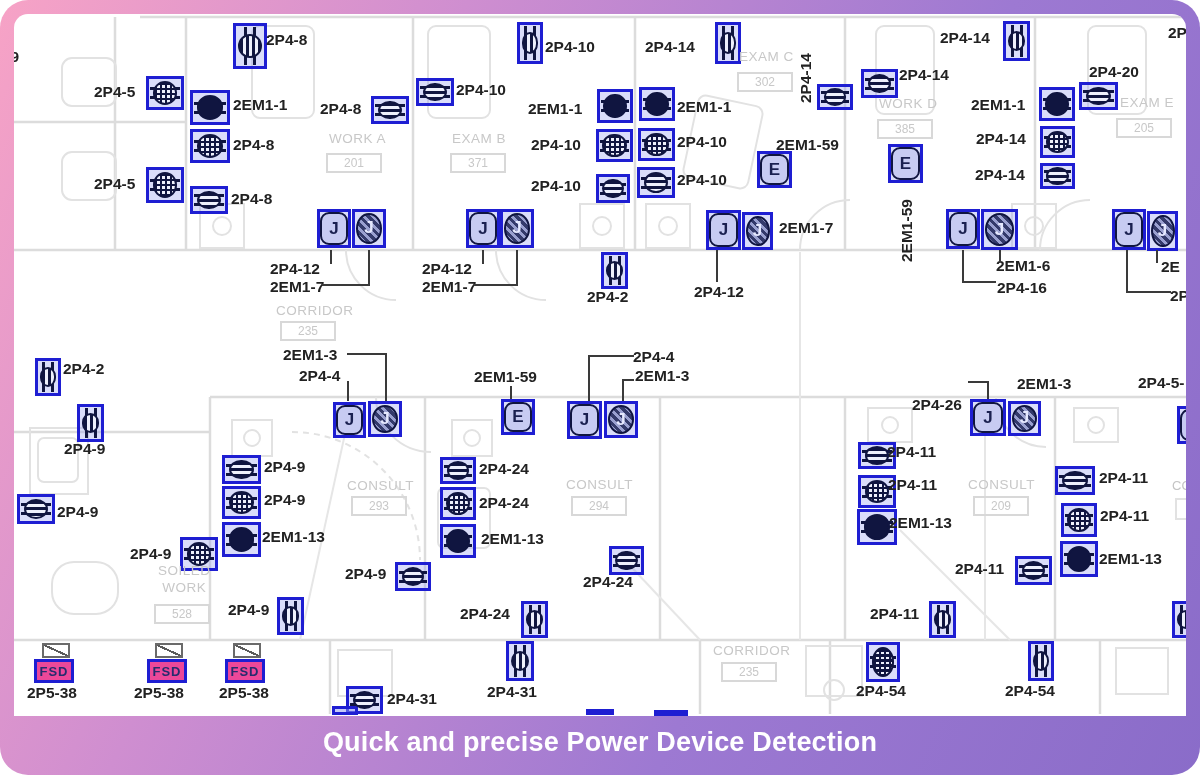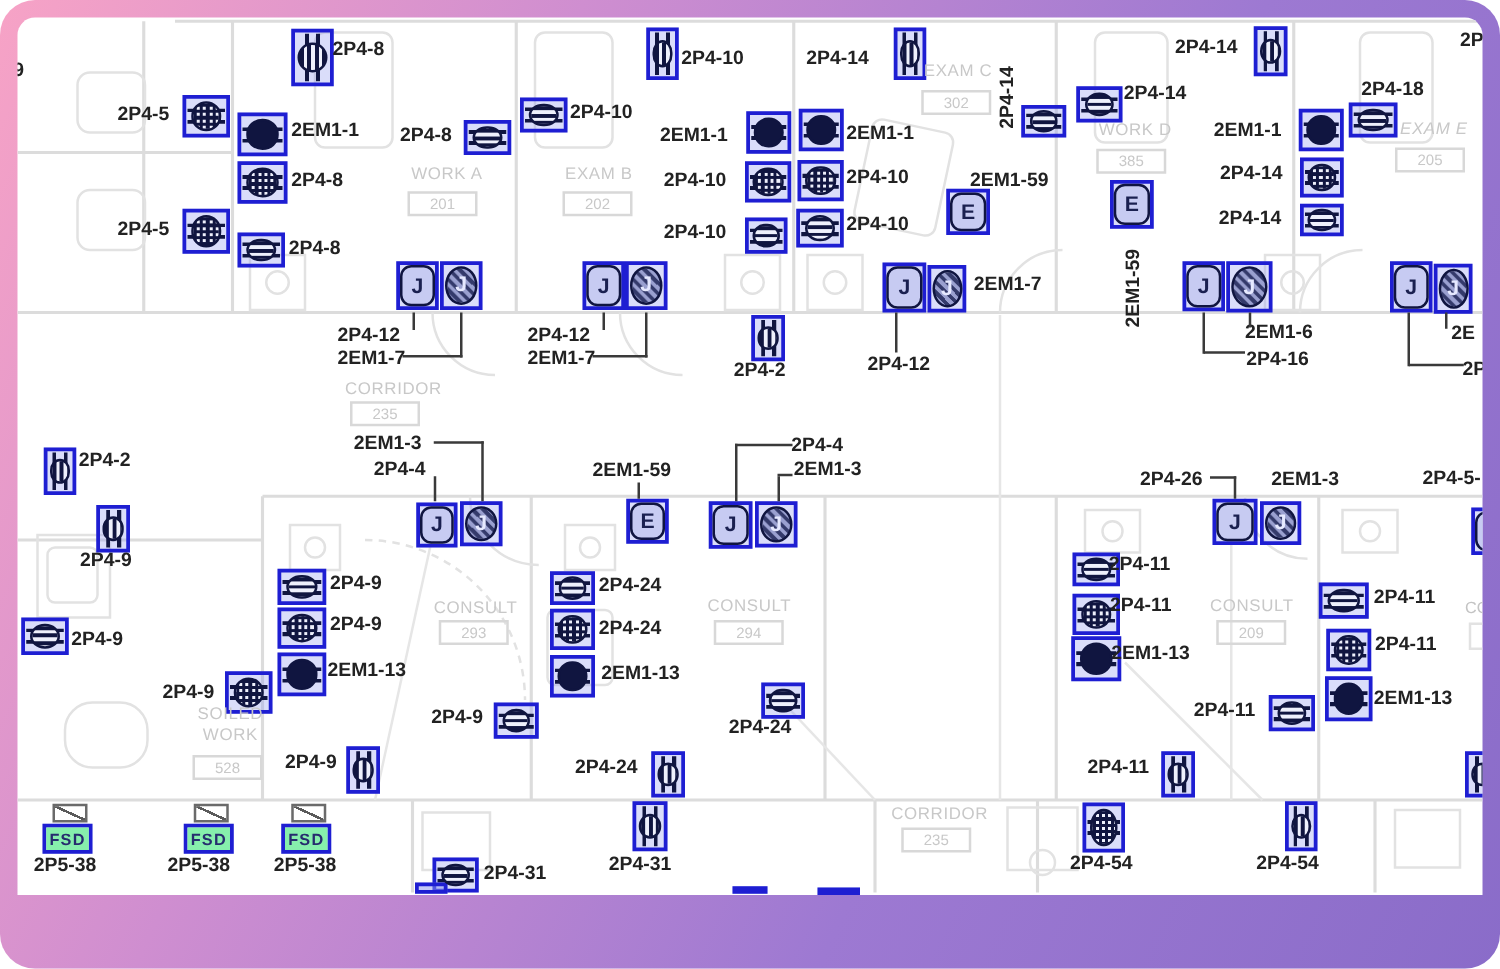--- a/index.html
+++ b/index.html
@@ -24,21 +24,21 @@
                   repeating-linear-gradient(180deg,#101540 0 2.5px,#eef0fc 2.5px 5px);}
   .rs .c{width:78%;height:84%;border-radius:50%;border:2px solid #101540;background:#101540;}
   .rv .c{width:84%;height:60%;border-radius:50%;border:2px solid #101540;
        background:repeating-linear-gradient(90deg,#101540 0 3px,#eef0fc 3px 6px);}
   .j .c,.e .c{width:100%;height:100%;border-radius:9px;border:2.5px solid #101540;background:#c7cbf2;
        display:flex;align-items:center;justify-content:center;font:700 17px "Liberation Sans",sans-serif;color:#1a2050;}
   .jh .c{width:96%;height:96%;border-radius:50%;border:2.5px solid #101540;
        background:repeating-linear-gradient(45deg,#343a6b 0 3px,#9aa0d0 3px 6px);
        display:flex;align-items:center;justify-content:center;font:700 17px "Liberation Sans",sans-serif;color:#e6e9ff;}
   .fsd .c{width:100%;height:100%;display:flex;align-items:center;justify-content:center;
-       background:#86efac;font:700 13px "Liberation Sans",sans-serif;letter-spacing:1px;color:#262c6e;}
+       background:#ec4899;font:700 13px "Liberation Sans",sans-serif;letter-spacing:1px;color:#262c6e;}
   .sl{background:rgba(139,148,240,0.5);}
   
   .lbl{position:absolute;font:600 15.5px/1.1 "Liberation Sans",sans-serif;color:#222;white-space:nowrap;}
   .lbl.rot{transform:rotate(-90deg);transform-origin:top left;}
   .lbl.gy{color:#c4c4c4;font-weight:400;font-size:13px;}
   
   .ln{position:absolute;background:#3a3a3a;}
   
   .room{position:absolute;font:400 13.5px/1.25 "Liberation Sans",sans-serif;color:#c8c8c8;
         letter-spacing:.5px;white-space:pre;text-align:center;}
@@ -369,21 +369,21 @@
         <div class="lbl" style="left: 677px; top: 98px;">2EM1-1</div>
         <div class="lbl" style="left: 531px; top: 136px;">2P4-10</div>
         <div class="lbl" style="left: 677px; top: 133px;">2P4-10</div>
         <div class="lbl" style="left: 531px; top: 177px;">2P4-10</div>
         <div class="lbl" style="left: 677px; top: 171px;">2P4-10</div>
         <div class="lbl" style="left: 776px; top: 136px;">2EM1-59</div>
         <div class="lbl" style="left: 779px; top: 219px;">2EM1-7</div>
         <div class="lbl rot" style="left: 797px; top: 103px;">2P4-14</div>
         <div class="lbl" style="left: 899px; top: 66px;">2P4-14</div>
         <div class="lbl" style="left: 940px; top: 29px;">2P4-14</div>
-        <div class="lbl" style="left: 1089px; top: 63px;">2P4-18</div>
+        <div class="lbl" style="left: 1089px; top: 63px;">2P4-20</div>
         <div class="lbl" style="left: 971px; top: 96px;">2EM1-1</div>
         <div class="lbl" style="left: 976px; top: 130px;">2P4-14</div>
         <div class="lbl" style="left: 975px; top: 166px;">2P4-14</div>
         <div class="lbl rot" style="left: 898px; top: 262px;">2EM1-59</div>
         <div class="lbl" style="left: 1168px; top: 24px;">2P</div>
         <div class="lbl" style="left: 270px; top: 260px;">2P4-12</div>
         <div class="lbl" style="left: 270px; top: 278px;">2EM1-7</div>
         <div class="lbl" style="left: 422px; top: 260px;">2P4-12</div>
         <div class="lbl" style="left: 422px; top: 278px;">2EM1-7</div>
         <div class="lbl" style="left: 587px; top: 288px;">2P4-2</div>
@@ -392,21 +392,21 @@
         <div class="lbl" style="left: 997px; top: 279px;">2P4-16</div>
         <div class="lbl" style="left: 1161px; top: 258px;">2E</div>
         <div class="lbl" style="left: 1170px; top: 287px;">2P</div>
         <div class="lbl" style="left: 63px; top: 360px;">2P4-2</div>
         <div class="lbl" style="left: 64px; top: 440px;">2P4-9</div>
         <div class="lbl" style="left: 283px; top: 346px;">2EM1-3</div>
         <div class="lbl" style="left: 299px; top: 367px;">2P4-4</div>
         <div class="lbl" style="left: 474px; top: 368px;">2EM1-59</div>
         <div class="lbl" style="left: 633px; top: 348px;">2P4-4</div>
         <div class="lbl" style="left: 635px; top: 367px;">2EM1-3</div>
-        <div class="lbl" style="left: 912px; top: 375px;">2P4-26</div>
+        <div class="lbl" style="left: 912px; top: 396px;">2P4-26</div>
         <div class="lbl" style="left: 1017px; top: 375px;">2EM1-3</div>
         <div class="lbl" style="left: 1138px; top: 374px;">2P4-5-</div>
         <div class="lbl" style="left: 57px; top: 503px;">2P4-9</div>
         <div class="lbl" style="left: 264px; top: 458px;">2P4-9</div>
         <div class="lbl" style="left: 264px; top: 491px;">2P4-9</div>
         <div class="lbl" style="left: 262px; top: 528px;">2EM1-13</div>
         <div class="lbl" style="left: 130px; top: 545px;">2P4-9</div>
         <div class="lbl" style="left: 345px; top: 565px;">2P4-9</div>
         <div class="lbl" style="left: 228px; top: 601px;">2P4-9</div>
         <div class="lbl" style="left: 479px; top: 460px;">2P4-24</div>
@@ -453,35 +453,36 @@
         <div class="ln" style="left: 622px; top: 379px; width: 12px; height: 2px;"></div>
         <div class="ln" style="left: 510px; top: 386px; width: 2px; height: 13px;"></div>
         <div class="ln" style="left: 968px; top: 381px; width: 21px; height: 2px;"></div>
         <div class="ln" style="left: 987px; top: 381px; width: 2px; height: 18px;"></div>
         <div class="damper" style="left: 42px; top: 643px; width: 28px; height: 15px;"></div>
         <div class="damper" style="left: 155px; top: 643px; width: 28px; height: 15px;"></div>
         <div class="damper" style="left: 233px; top: 643px; width: 28px; height: 15px;"></div>
         <div class="room" style="left: 329px; top: 131px;">WORK A</div>
         <div class="rnum" style="left: 326px; top: 153px;">201</div>
         <div class="room" style="left: 452px; top: 131px;">EXAM B</div>
-        <div class="rnum" style="left: 450px; top: 153px;">202</div>
+        <div class="rnum" style="left: 450px; top: 153px;">371</div>
         <div class="room" style="left: 739px; top: 49px;">EXAM C</div>
         <div class="rnum" style="left: 737px; top: 72px;">302</div>
         <div class="room" style="left: 879px; top: 96px;">WORK D</div>
         <div class="rnum" style="left: 877px; top: 119px;">385</div>
-        <div class="room" style="left: 1120px; top: 95px; font-style: italic;">EXAM E</div>
+        <div class="room" style="left: 1120px; top: 95px;">EXAM E</div>
         <div class="rnum" style="left: 1116px; top: 118px;">205</div>
         <div class="room" style="left: 276px; top: 303px;">CORRIDOR</div>
         <div class="rnum" style="left: 280px; top: 321px;">235</div>
         <div class="room" style="left: 347px; top: 478px;">CONSULT</div>
         <div class="rnum" style="left: 351px; top: 496px;">293</div>
         <div class="room" style="left: 566px; top: 477px;">CONSULT</div>
         <div class="rnum" style="left: 571px; top: 496px;">294</div>
         <div class="room" style="left: 968px; top: 477px;">CONSULT</div>
         <div class="rnum" style="left: 973px; top: 496px;">209</div>
         <div class="room" style="left: 158px; top: 563px;">SOILED
 WORK</div>
         <div class="rnum" style="left: 154px; top: 604px;">528</div>
         <div class="room" style="left: 713px; top: 643px;">CORRIDOR</div>
         <div class="rnum" style="left: 721px; top: 662px;">235</div>
       </div>
   </div>
+  <div id="caption">Quick and precise Power Device Detection</div>
 </div>
 
 </body></html>

